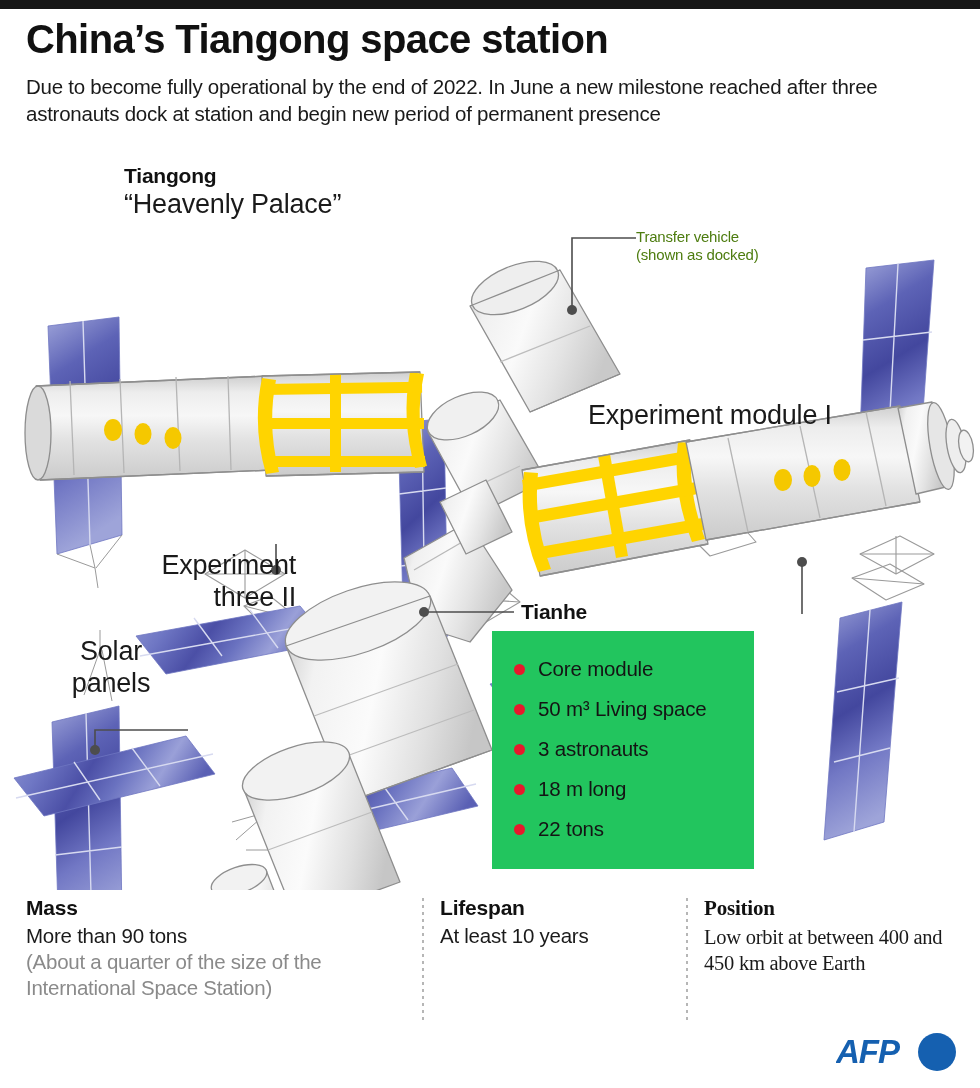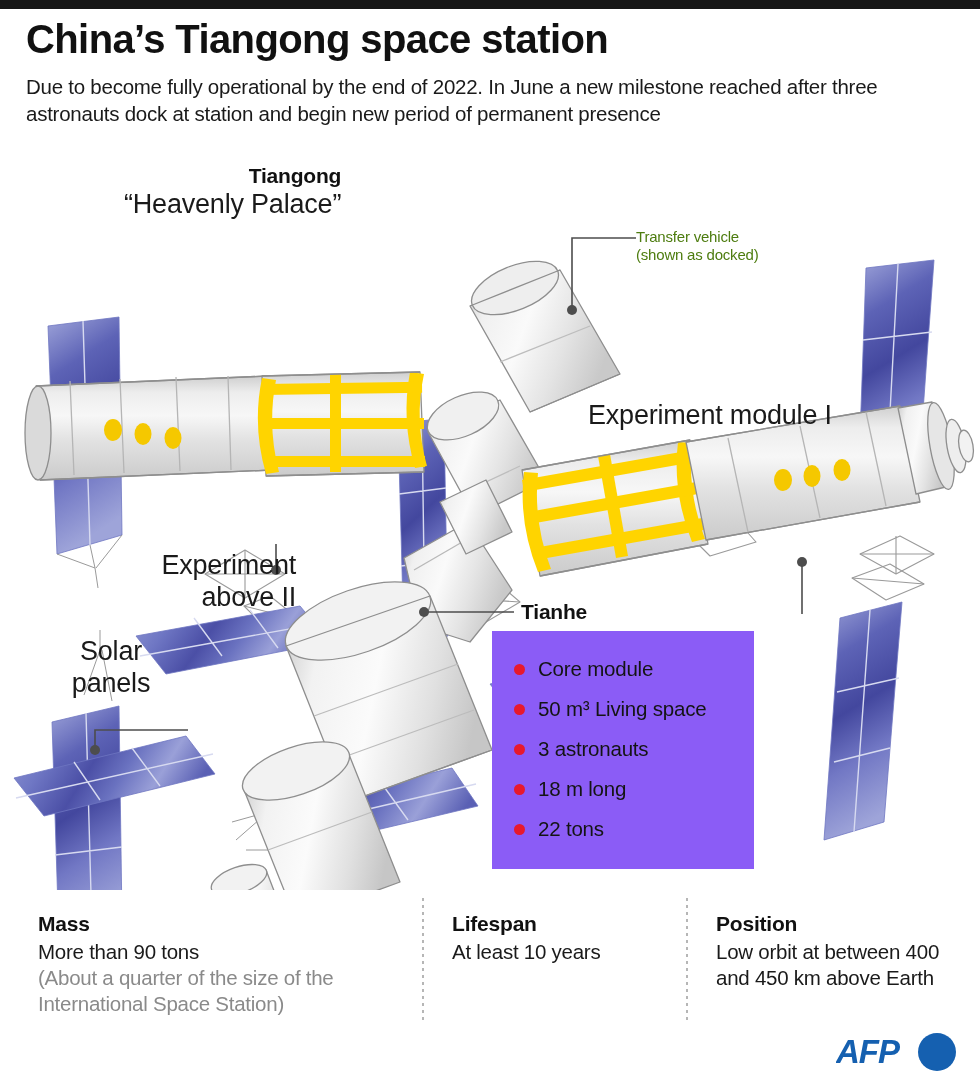--- a/index.html
+++ b/index.html
@@ -35,54 +35,54 @@
 
   
   .diagram {
     position: absolute; top: 150px; left: 0;
     width: 980px; height: 740px;
   }
   .diagram svg { display: block; }
 
   
   .lbl { position: absolute; line-height: 1.18; }
-  .lbl .b  { font-size: 21px; font-weight: bold; color: #111; letter-spacing: -0.2px; text-align: right; }
+  .lbl .b  { font-size: 21px; font-weight: bold; color: #111; letter-spacing: -0.2px; }
   .lbl .n  { font-size: 27px; color: #1a1a1a; letter-spacing: -0.2px; }
   .lbl .g  { font-size: 15px; color: #4d7c0f; letter-spacing: -0.2px; }
 
   #lbl-tiangong   { left: 124px; top: 164px; }
   #lbl-transfer   { left: 636px; top: 230px; }
   #lbl-expI       { left: 588px; top: 400px; }
   #lbl-expII      { left: 162px; top: 550px; text-align: right; width: 132px; }
   #lbl-solar      { left: 70px;  top: 636px; }
   #lbl-tianhe     { left: 521px; top: 602px; }
 
   
   .tianhe-box {
     position: absolute; left: 492px; top: 631px;
     width: 262px; height: 238px;
-    background: #8b5cf6;
+    background: #22c55e;
     padding: 18px 0 0 22px;
   }
   .fact {
     display: flex; align-items: center;
     height: 40px;
     font-size: 20.5px; color: #141414; letter-spacing: -0.2px;
   }
   .dot {
     width: 11px; height: 11px; border-radius: 50%;
     background: #e8192c; margin-right: 13px; flex: 0 0 auto;
   }
 
   
   .stats { position: absolute; left: 26px; top: 896px; width: 932px; height: 128px; }
-  .col { position: absolute; top: 16px; margin-left: 12px; }
+  .col { position: absolute; top: 0; }
   #col-mass     { left: 0px;   width: 392px; }
   #col-lifespan { left: 414px; width: 242px; }
-  #col-position { left: 678px; width: 254px; }
+  #col-position { left: 678px; width: 254px; font-family: Liberation Serif, serif; }
   .col h4 { font-size: 21px; font-weight: bold; color: #111; letter-spacing: -0.2px; }
   .col .v  { font-size: 20.5px; color: #1a1a1a; letter-spacing: -0.25px; line-height: 1.28; margin-top: 3px; }
   .col .sub{ font-size: 20.5px; color: #8a8a8a; letter-spacing: -0.25px; line-height: 1.28; }
   .vdiv {
     position: absolute; top: 2px; width: 2px; height: 124px;
     background-image: linear-gradient(#b6b6b6 50%, rgba(255,255,255,0) 0%);
     background-size: 2px 7px; background-repeat: repeat-y;
   }
   #vdiv-1 { left: 396px; }
   #vdiv-2 { left: 660px; }
@@ -346,21 +346,21 @@
       <div class="g">Transfer vehicle</div>
       <div class="g">(shown as docked)</div>
     </div>
 
     <div class="lbl" id="lbl-expI" style="top:250px;left:588px;">
       <div class="n">Experiment  module I</div>
     </div>
 
     <div class="lbl" id="lbl-expII" style="top:400px;left:160px;width:136px;">
       <div class="n">Experiment</div>
-      <div class="n">above II</div>
+      <div class="n">three II</div>
     </div>
 
     <div class="lbl" id="lbl-solar" style="top:486px;left:66px;width:90px;text-align:center;">
       <div class="n">Solar</div>
       <div class="n">panels</div>
     </div>
 
     <div class="lbl" id="lbl-tianhe" style="top:450px;left:521px;">
       <div class="b">Tianhe</div>
     </div>

